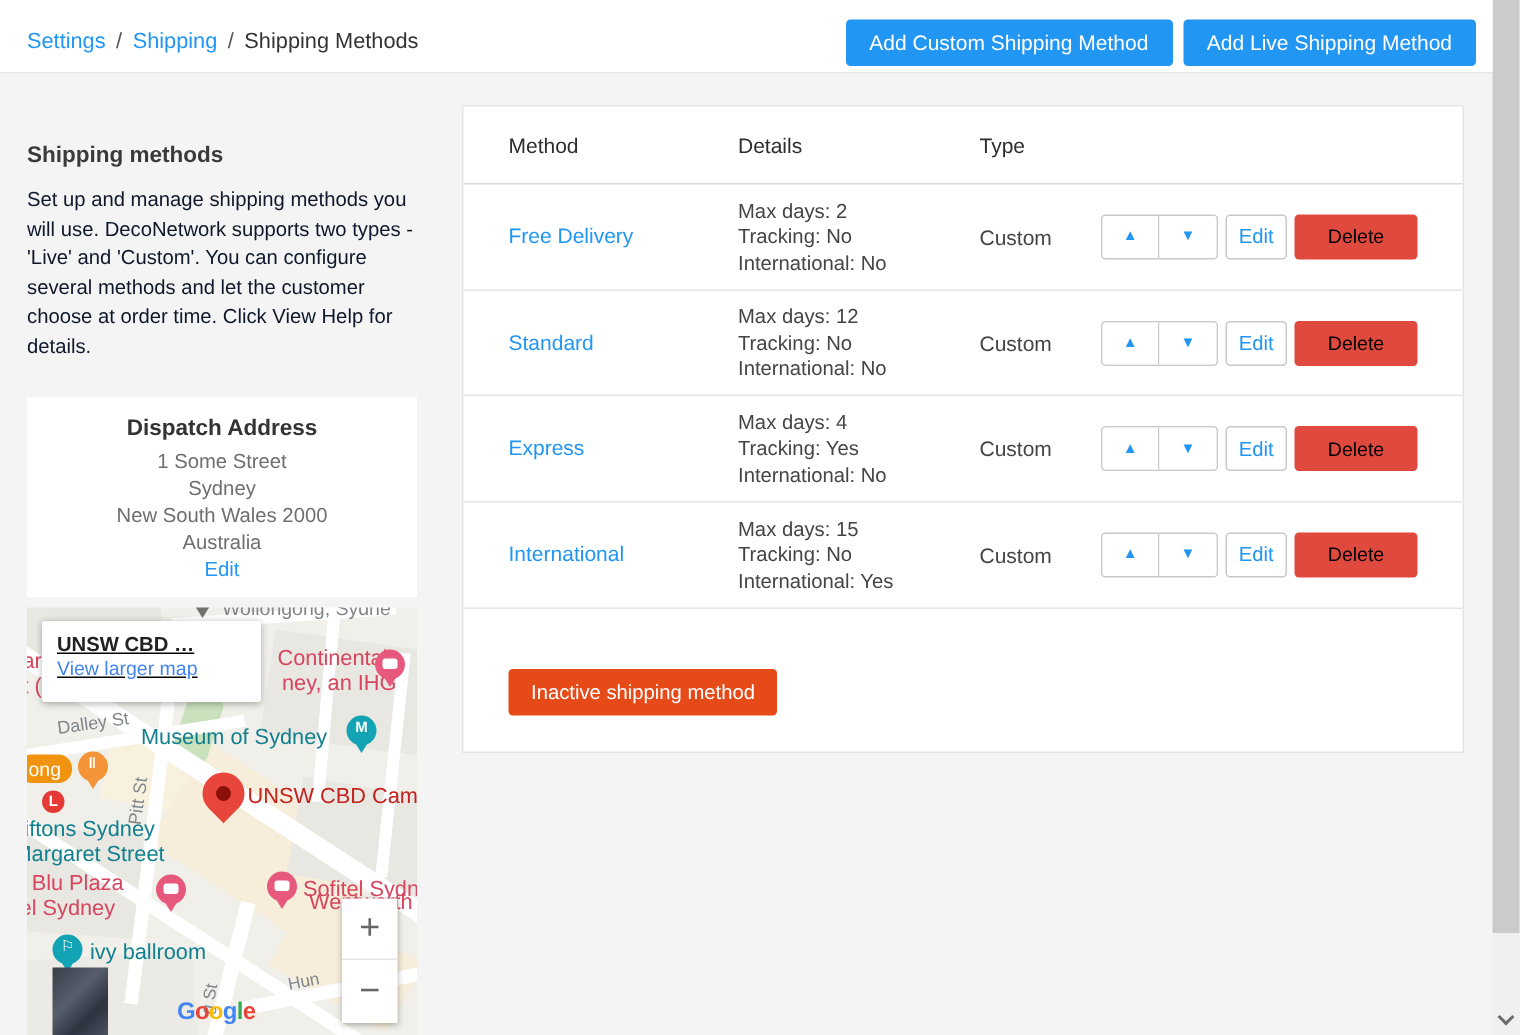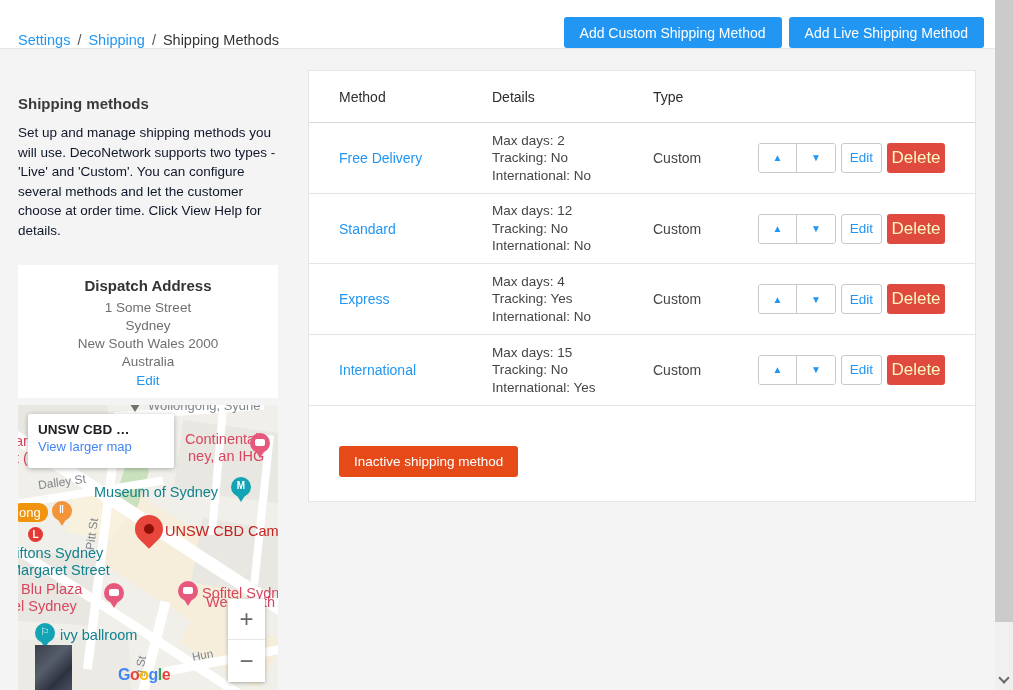--- a/index.html
+++ b/index.html
@@ -2,21 +2,21 @@
 <html><head>
 <meta charset="utf-8">
 <style>
   * { margin:0; padding:0; box-sizing:border-box; }
   html,body { width:1013px; height:690px; overflow:hidden;
     font-family:"Liberation Sans","DejaVu Sans",sans-serif; background:#f4f4f4; }
 
   
   .topbar { position:absolute; top:0; left:0; width:995px; height:49px;
     background:#fff; border-bottom:1px solid #e6e6e6; display:flex;
-    align-items:flex-end; padding:8px 11px 0 18px; z-index:5; }
+    align-items:center; padding:8px 11px 0 18px; z-index:5; }
   .crumbs { font-size:14.5px; color:#555; display:flex; gap:7px; align-items:center; }
   .crumbs a { color:#2196f3; text-decoration:none; cursor:pointer; }
   .crumbs .cur { color:#333; }
   .topbar-btns { margin-left:auto; display:flex; gap:7px; }
   .btn-blue { background:#2196f3; color:#fff; border:none; border-radius:3px;
     height:31px; padding:0 16px; font-size:14px; font-family:inherit; cursor:pointer; }
 
   
   .content { position:absolute; top:49px; left:0; width:995px; height:641px; background:#f4f4f4; }
 
@@ -55,21 +55,21 @@
     border-radius:50% 50% 50% 0; transform:rotate(-45deg); }
   .bigpin::before { content:""; position:absolute; left:9px; top:9px; width:10px;
     height:10px; background:#8c1007; border-radius:50%; }
   .lbadge { position:absolute; width:15px; height:15px; background:#e53935;
     border-radius:50%; color:#fff; font-size:10px; font-weight:bold;
     text-align:center; line-height:15px; }
   .oneway { position:absolute; border-left:5px solid transparent;
     border-right:5px solid transparent; border-top:8px solid #707070; }
   .infowin { position:absolute; left:10px; top:9px; width:146px; height:54px;
     background:#fff; border-radius:2px; box-shadow:0 1px 5px rgba(0,0,0,.3);
-    padding:8px 10px; z-index:3; }
+    padding:8px 10px; z-index:3;text-decoration:underline; }
   .infowin .t { font-size:13.5px; font-weight:bold; color:#202124; }
   .infowin a { font-size:13px; color:#4285f4; text-decoration:none; cursor:pointer; }
   .zoomctl { position:absolute; right:13px; bottom:8px; width:37px; height:83px;
     background:#fff; box-shadow:0 1px 4px rgba(0,0,0,.3); z-index:3; }
   .zoomctl button { display:block; width:100%; height:41px; background:none;
     border:none; font-size:24px; color:#666; cursor:pointer; font-family:inherit; }
   .zoomctl .zin { border-bottom:1px solid #e6e6e6; }
   .gphoto { position:absolute; left:17px; top:240px; width:37px; height:46px;
     background:linear-gradient(135deg,#3a3f4a 0%,#565d6b 40%,#2e3340 70%,#4a5160 100%); z-index:2; }
   .glogo { position:absolute; left:100px; top:261px; font-size:16px; font-weight:bold;
@@ -89,22 +89,22 @@
   .trow .col-d { font-size:13.5px; color:#454545; line-height:17.5px; }
   .trow .col-t { font-size:14px; color:#454545; }
   .actions { display:flex; align-items:center; gap:5px; }
   .updown { display:flex; border:1px solid #c9c9c9; border-radius:3px;
     overflow:hidden; background:#fff; height:30px; }
   .updown button { width:38px; border:none; background:#fff; color:#2196f3;
     font-size:10px; cursor:pointer; font-family:inherit; }
   .updown button:first-child { border-right:1px solid #c9c9c9; }
   .btn-edit { width:41px; height:30px; background:#fff; border:1px solid #c9c9c9;
     border-radius:3px; color:#2196f3; font-size:13.5px; cursor:pointer; font-family:inherit; }
-  .btn-del { width:58px; height:30px; background:#e0493e; border:none;
-    border-radius:3px; color:#fef9c3; font-size:17px; cursor:pointer; font-family:inherit; }
+  .btn-del { width:82px; height:30px; background:#e0493e; border:none;
+    border-radius:3px; color:#000000; font-size:13px; cursor:pointer; font-family:inherit; }
   .btn-inactive { position:absolute; left:30px; top:375px; height:31px;
     padding:0 15px; background:#e64a19; border:none; border-radius:3px;
     color:#fff; font-size:13.5px; cursor:pointer; font-family:inherit; }
 
   
   .sbar { position:absolute; right:0; top:0; width:18px; height:690px; background:#f0f0f0; }
   .sbar .thumb { position:absolute; top:0; left:0; width:18px; height:622px; background:#cbcbcb; }
   .sbar .down { position:absolute; left:5px; bottom:8px; width:8px; height:8px; cursor:pointer; }
   .sbar .down::before { content:""; position:absolute; left:0; top:0; width:6px; height:6px;
     border-right:2px solid #6b6b6b; border-bottom:2px solid #6b6b6b; transform:rotate(45deg); }

